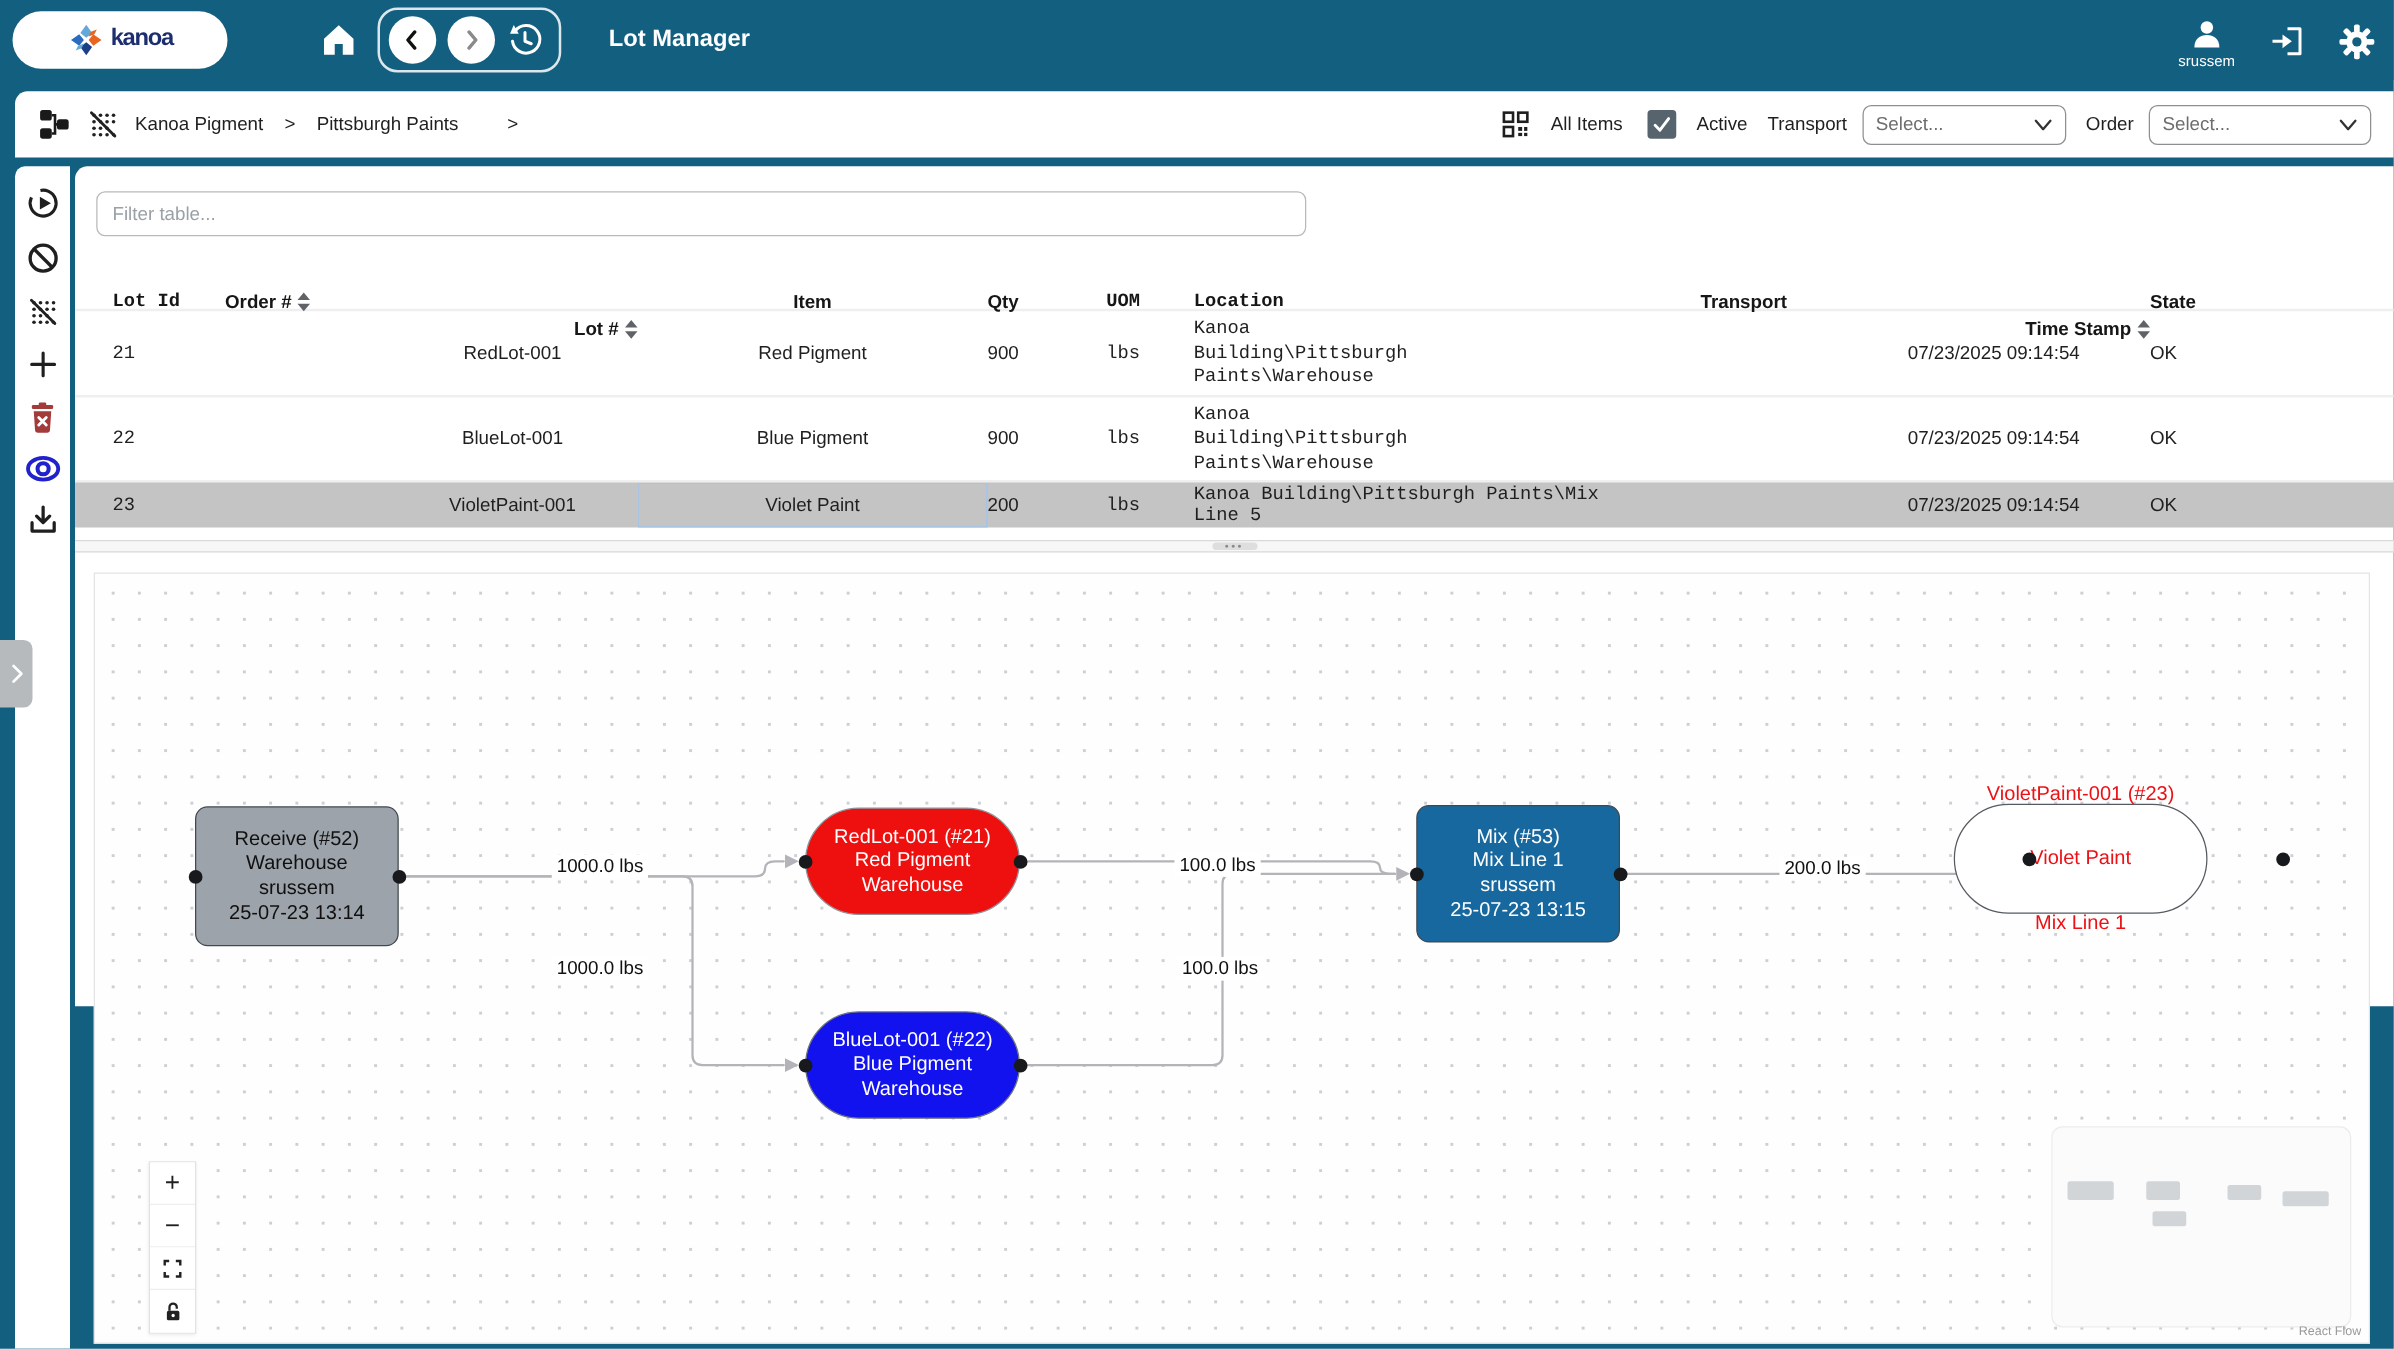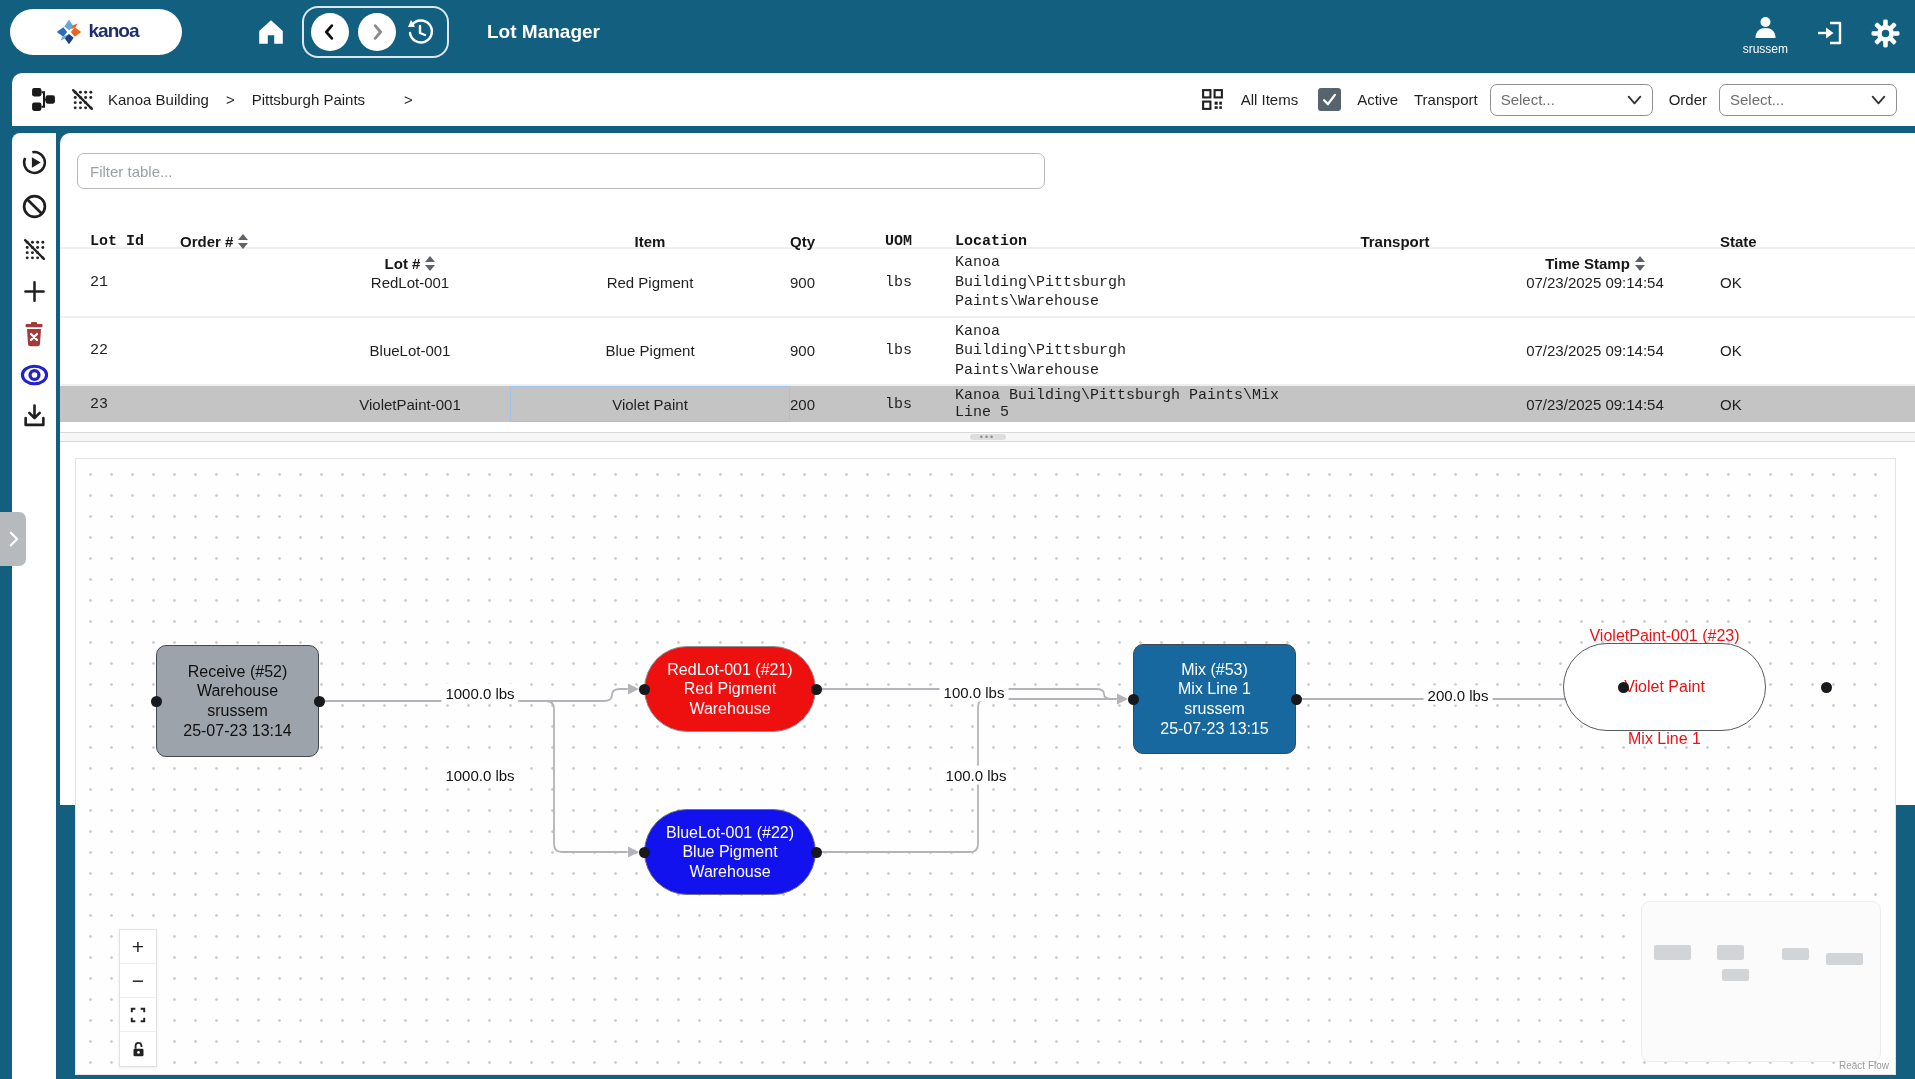--- a/index.html
+++ b/index.html
@@ -49,21 +49,21 @@
 
   .grid-row { display:grid; grid-template-columns:105px 130px 200px 280px 80px 70px 380px 150px 250px 1fr;
     padding:0 20px 0 15px; align-items:center; font-size:15px; }
   .thead { margin-top:22px; height:36px; font-weight:bold; color:#161616; }
   .trow { min-height:48px; border-top:2px solid #efefef; cursor:pointer; }
   .trow.selected { background:#C4C4C4; min-height:38px; }
   .c-left { text-align:left; padding-left:15px;font-family:Liberation Mono, monospace; }
   .c-center { text-align:center; }
   .c-right { padding-right:12px; }
   .head-flex { display:flex; align-items:center; gap:5px; }
-  .head-flex.center { justify-content:center;margin-top:44px; }
+  .head-flex.center { justify-content:flex-end;margin-top:44px; }
   .sort { display:inline-flex; flex-direction:column; gap:3px; cursor:pointer; }
   .tri-up { width:0; height:0; border-left:5px solid transparent; border-right:5px solid transparent; border-bottom:6px solid #5f6368; }
   .tri-down { width:0; height:0; border-left:5px solid transparent; border-right:5px solid transparent; border-top:6px solid #5f6368; }
   .loc-narrow { display:inline-block; max-width:200px; line-height:1.3; padding:4px 0; }
   .focused-cell { align-self:stretch; display:flex; align-items:center; justify-content:center;
     box-shadow:inset 0 0 0 1px #9fc3e9; }
 
   .splitter { margin-top:10px; height:10px; background:#f7f7f7; border-top:1px solid #d9d9d9; border-bottom:1px solid #d9d9d9;
     position:relative; cursor:row-resize; }
   .splitter-handle { position:absolute; left:50%; top:1px; transform:translateX(-50%); width:36px; height:6px;
@@ -206,21 +206,21 @@
       <circle cx="5" cy="15" r="1.4"></circle>
         <circle cx="10" cy="15" r="1.4"></circle>
         <circle cx="15" cy="15" r="1.4"></circle>
       <circle cx="5" cy="20" r="1.4"></circle>
         <circle cx="10" cy="20" r="1.4"></circle>
         <circle cx="15" cy="20" r="1.4"></circle>
         <circle cx="20" cy="20" r="1.4"></circle>
     </g>
     <line x1="3" y1="3" x2="21" y2="21" stroke="#222" stroke-width="2.2" stroke-linecap="round"></line>
   </svg>
-  <span>Kanoa Building</span>
+  <span>Kanoa Pigment</span>
   <span class="crumb-sep">&gt;</span>
   <span>Pittsburgh Paints</span>
   <span class="crumb-sep" style="margin-left:22px;">&gt;</span>
 
   <div class="crumb-right">
     <svg width="25" height="25" viewBox="0 0 24 24">
       <g fill="none" stroke="#1f1f1f" stroke-width="2">
         <rect x="3" y="3" width="7" height="7"></rect>
           <rect x="14" y="3" width="7" height="7"></rect>
           <rect x="3" y="14" width="7" height="7"></rect>

